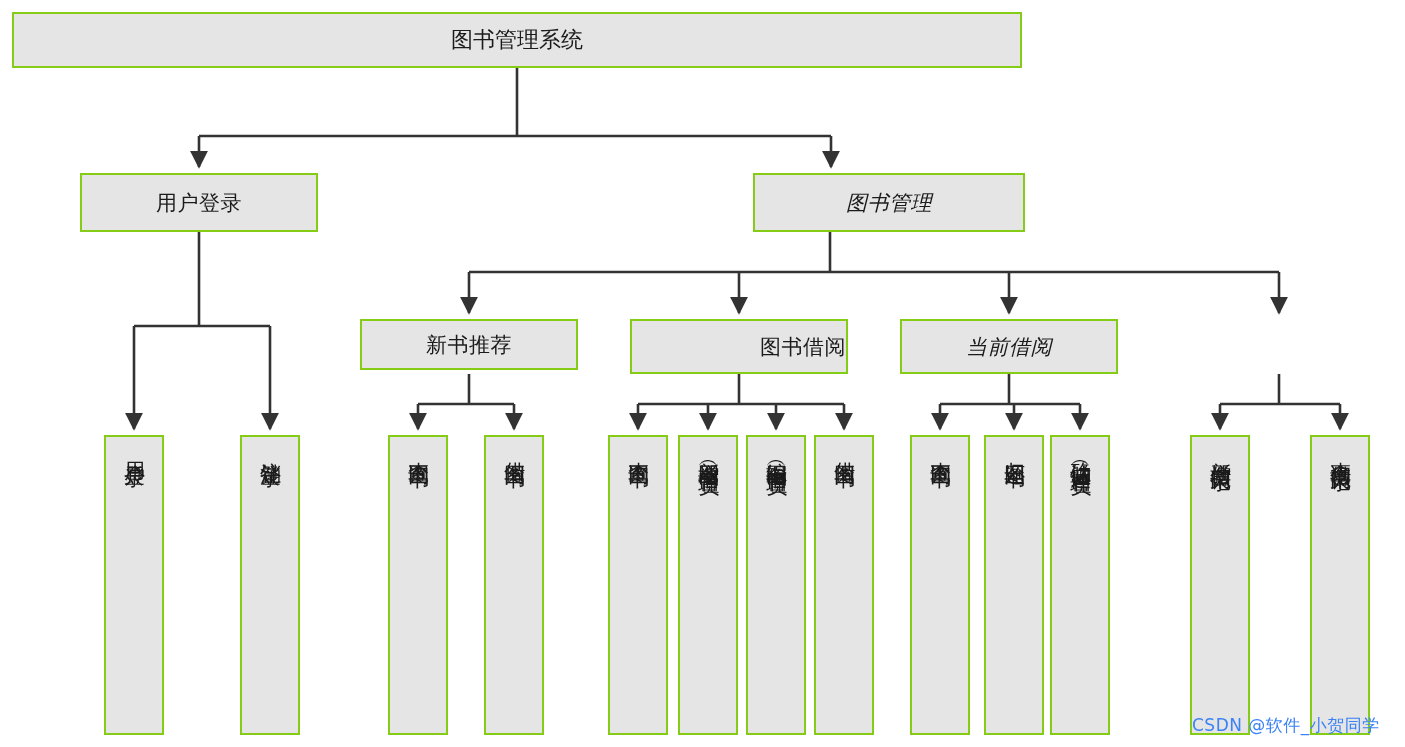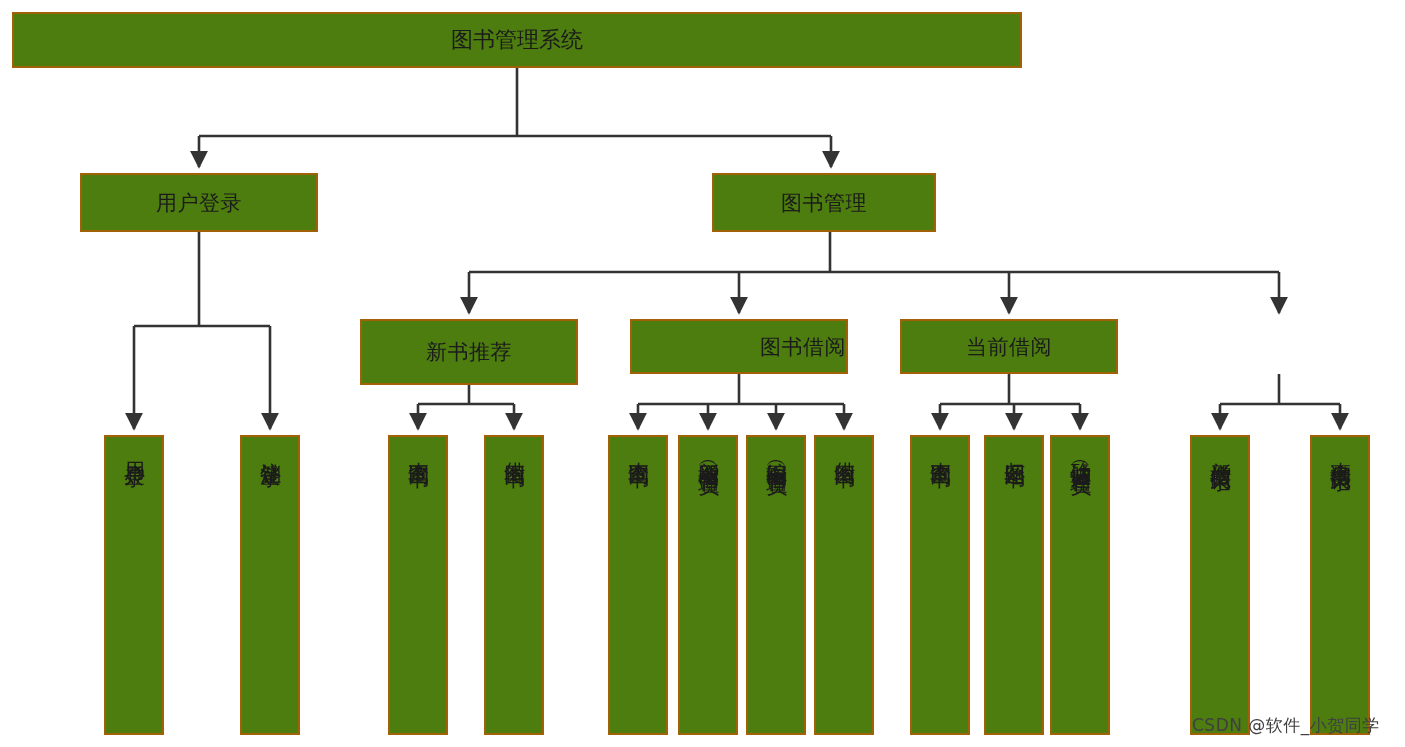--- a/index.html
+++ b/index.html
@@ -21,22 +21,22 @@
     position: absolute;
     left: 0;
     top: 0;
     width: 1405px;
     height: 747px;
     pointer-events: none;
   }
   .node {
     position: absolute;
     box-sizing: border-box;
-    background: #4d7c0f;
-    border: 2px solid #a16207;
+    background: #e5e5e5;
+    border: 2px solid #84cc16;
     display: flex;
     align-items: center;
     justify-content: center;
     color: #1b1b1b;
   }
   .node.horiz {
     font-size: 21px;
     letter-spacing: 0.5px;
   }
   .node.root {
@@ -50,21 +50,21 @@
   }
   .vtext {
     writing-mode: vertical-rl;
     text-orientation: upright;
     line-height: 1.12;
     letter-spacing: 2px;
     white-space: nowrap;
   }
   #watermark {
     position: absolute;
-    color: #404040;
+    color: #3b82f6;
     font-size: 17px;
     letter-spacing: 0.5px;
     white-space: nowrap;
     user-select: none;
   }
 </style>
 </head>
 <body>
 
 <div id="canvas">
@@ -119,31 +119,31 @@
     </g>
   </svg>
 
   <div class="node root" style="left:12px; top:12px; width:1010px; height:56px;">
     <span>图书管理系统</span>
   </div>
 
   <div class="node horiz" style="left:80px; top:173px; width:238px; height:59px;">
     <span>用户登录</span>
   </div>
-  <div class="node horiz" style="left:712px; top:173px; width:224px; height:59px;">
+  <div class="node horiz" style="left:753px; top:173px; width:272px; height:59px;font-style:italic;">
     <span>图书管理</span>
   </div>
 
-  <div class="node horiz" style="left:360px; top:319px; width:218px; height:66px;">
+  <div class="node horiz" style="left:360px; top:319px; width:218px; height:51px;">
     <span>新书推荐</span>
   </div>
   <div class="node horiz" style="left:630px; top:319px; width:218px; height:55px;justify-content:flex-end;">
     <span>图书借阅</span>
   </div>
-  <div class="node horiz" style="left:900px; top:319px; width:218px; height:55px;">
+  <div class="node horiz" style="left:900px; top:319px; width:218px; height:55px;font-style:italic;">
     <span>当前借阅</span>
   </div>
 
   <div class="node leaf" style="left:104px; top:435px; width:60px; height:300px;">
     <span class="vtext">用户登录</span>
   </div>
   <div class="node leaf" style="left:240px; top:435px; width:60px; height:300px;">
     <span class="vtext">注销登录</span>
   </div>
 

